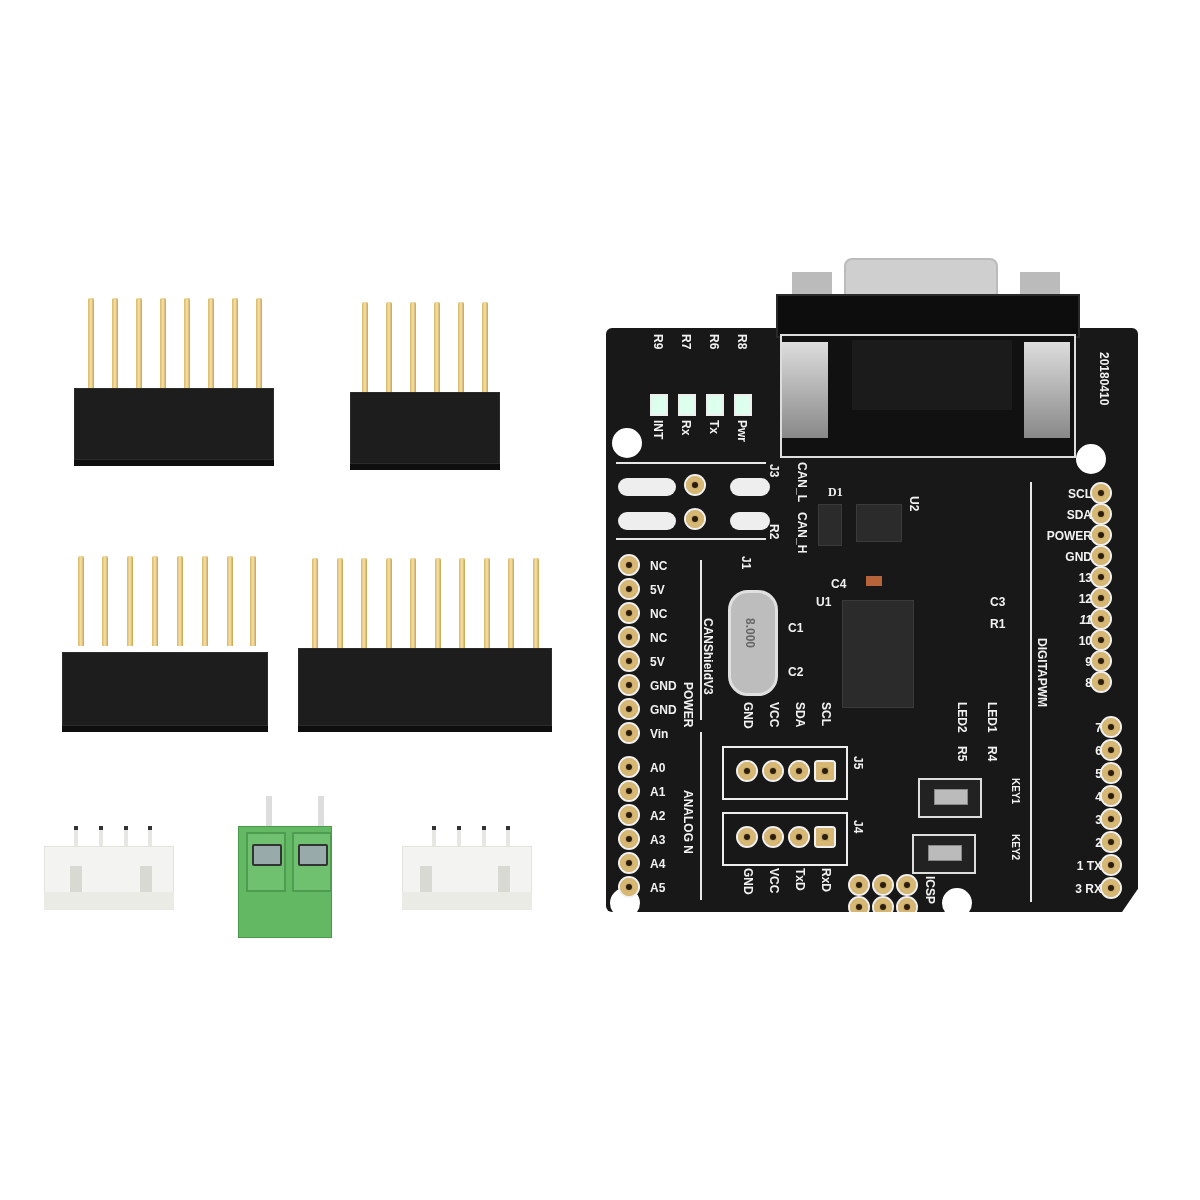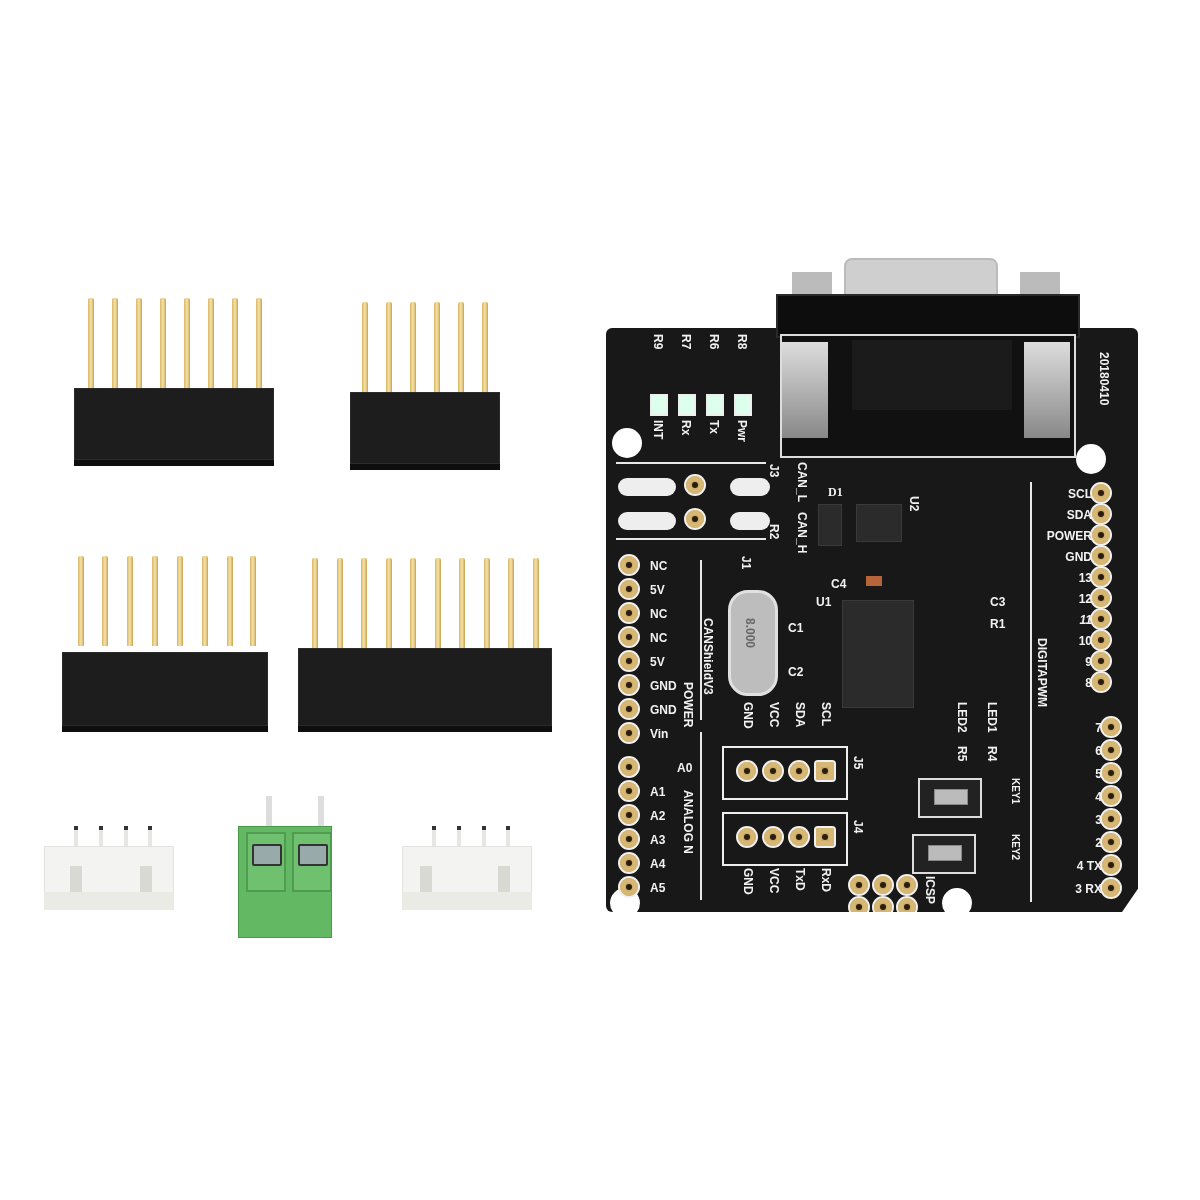--- a/index.html
+++ b/index.html
@@ -247,21 +247,21 @@
     <div class="pad" style="left:0;top:120px;"></div>
       <div class="silk" style="left:30px;top:124px;">GND</div>
     <div class="pad" style="left:0;top:144px;"></div>
       <div class="silk" style="left:30px;top:148px;">GND</div>
     <div class="pad" style="left:0;top:168px;"></div>
       <div class="silk" style="left:30px;top:172px;">Vin</div>
   </div>
 
   <div class="abs" style="left:14px;top:430px;width:70px;">
     <div class="pad" style="left:0;top:0;"></div>
-      <div class="silk" style="left:30px;top:4px;margin-left:27px;">A0</div>
+      <div class="silk" style="left:30px;top:4px;">A0</div>
     <div class="pad" style="left:0;top:24px;"></div>
       <div class="silk" style="left:30px;top:28px;">A1</div>
     <div class="pad" style="left:0;top:48px;"></div>
       <div class="silk" style="left:30px;top:52px;">A2</div>
     <div class="pad" style="left:0;top:72px;"></div>
       <div class="silk" style="left:30px;top:76px;">A3</div>
     <div class="pad" style="left:0;top:96px;"></div>
       <div class="silk" style="left:30px;top:100px;">A4</div>
     <div class="pad" style="left:0;top:120px;"></div>
       <div class="silk" style="left:30px;top:124px;">A5</div>
@@ -296,21 +296,21 @@
     <div class="silk" style="right:34px;top:27px;">6</div>
       <div class="pad" style="left:66px;top:23px;"></div>
     <div class="silk" style="right:34px;top:50px;">5</div>
       <div class="pad" style="left:66px;top:46px;"></div>
     <div class="silk" style="right:34px;top:73px;">4</div>
       <div class="pad" style="left:66px;top:69px;"></div>
     <div class="silk" style="right:34px;top:96px;">3</div>
       <div class="pad" style="left:66px;top:92px;"></div>
     <div class="silk" style="right:34px;top:119px;">2</div>
       <div class="pad" style="left:66px;top:115px;"></div>
-    <div class="silk" style="right:34px;top:142px;">4 TX</div>
+    <div class="silk" style="right:34px;top:142px;">1 TX</div>
       <div class="pad" style="left:66px;top:138px;"></div>
     <div class="silk" style="right:34px;top:165px;">3 RX</div>
       <div class="pad" style="left:66px;top:161px;"></div>
   </div>
 </div>
 
 <div class="db9">
   <div class="abs" style="left:72px;top:2px;width:150px;height:40px;background:#cfcfcf;border-radius:8px 8px 0 0;border:2px solid #bbb;"></div>
   <div class="abs" style="left:20px;top:16px;width:40px;height:22px;background:#bbb;"></div>
   <div class="abs" style="left:248px;top:16px;width:40px;height:22px;background:#bbb;"></div>

